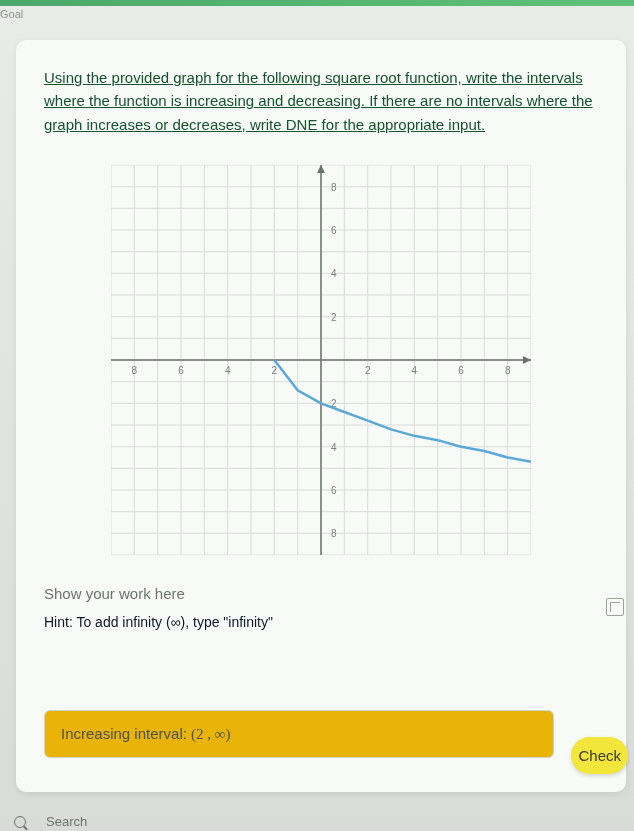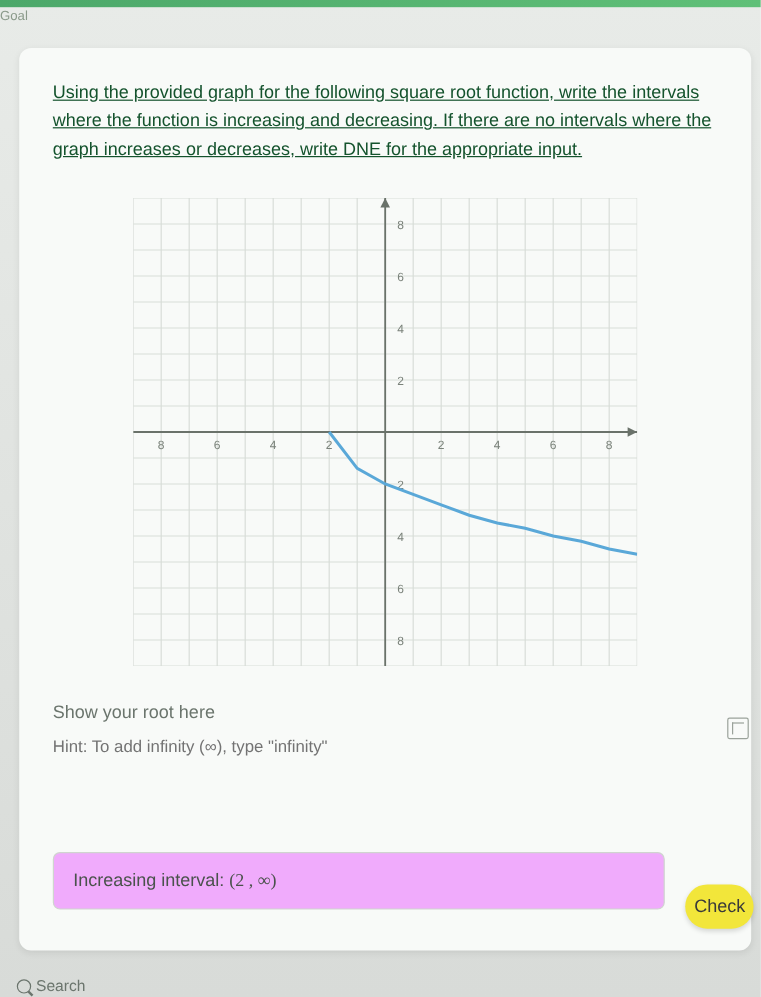--- a/index.html
+++ b/index.html
@@ -43,26 +43,26 @@
     margin: 10px 0 30px 0;
   }
   svg.graph { display: block; }
   .show-work {
     color: #6b756d;
     font-size: 15px;
     margin-top: 30px;
     margin-bottom: 12px;
   }
   .hint {
-    color: #737373;
+    color: #0f172a;
     font-size: 14px;
     margin-bottom: 80px;
   }
   .input-row {
-    background: #f0abfc;
+    background: #eab308;
     border: 1px solid #d0d4d0;
     border-radius: 6px;
     padding: 14px 16px;
     margin-bottom: 14px;
     color: #4a524c;
     font-size: 15px;
     width: 92%;
   }
   .input-row .math {
     font-family: 'Times New Roman', serif;
@@ -98,21 +98,21 @@
     border-top: 1px solid #9aa29a;
   }
   .search-bar {
     position: absolute;
     left: 14px;
     bottom: 2px;
     color: #6b756d;
     font-size: 13px;
     display: flex;
     align-items: center;
-    gap: 4px;
+    gap: 20px;
   }
   .search-icon {
     width: 12px; height: 12px;
     border: 1.5px solid #6b756d;
     border-radius: 50%;
     position: relative;
   }
   .search-icon::after {
     content: "";
     position: absolute;
@@ -189,21 +189,21 @@
         <text x="220" y="285.66666666666663" font-size="10" fill="#7a827a" text-anchor="start">4</text>
         <text x="220" y="242.33333333333334" font-size="10" fill="#7a827a" text-anchor="start">2</text>
         <text x="220" y="155.66666666666666" font-size="10" fill="#7a827a" text-anchor="start">2</text>
         <text x="220" y="112.33333333333331" font-size="10" fill="#7a827a" text-anchor="start">4</text>
         <text x="220" y="69" font-size="10" fill="#7a827a" text-anchor="start">6</text>
         <text x="220" y="25.666666666666686" font-size="10" fill="#7a827a" text-anchor="start">8</text>
         <path d="M163.33333333333334 195 L186.66666666666666 225.33333333333334 L210 238.33333333333334 L233.33333333333334 247 L256.6666666666667 255.66666666666666 L280 264.33333333333337 L303.3333333333333 270.8333333333333 L326.6666666666667 275.16666666666663 L350 281.66666666666663 L373.3333333333333 286 L396.66666666666663 292.5 L420 296.83333333333337 " stroke="#5aa8d8" stroke-width="2.5" fill="none"></path>
       </svg>
   </div>
 
-  <div class="show-work">Show your root here</div>
+  <div class="show-work">Show your work here</div>
   <div class="hint">Hint: To add infinity (∞), type "infinity"</div>
 
   <div class="scratch-icon"></div>
 
   <div class="input-row">
     <span>Increasing interval:</span>
     <span class="math">(2 , ∞)</span>
   </div>
 
 

